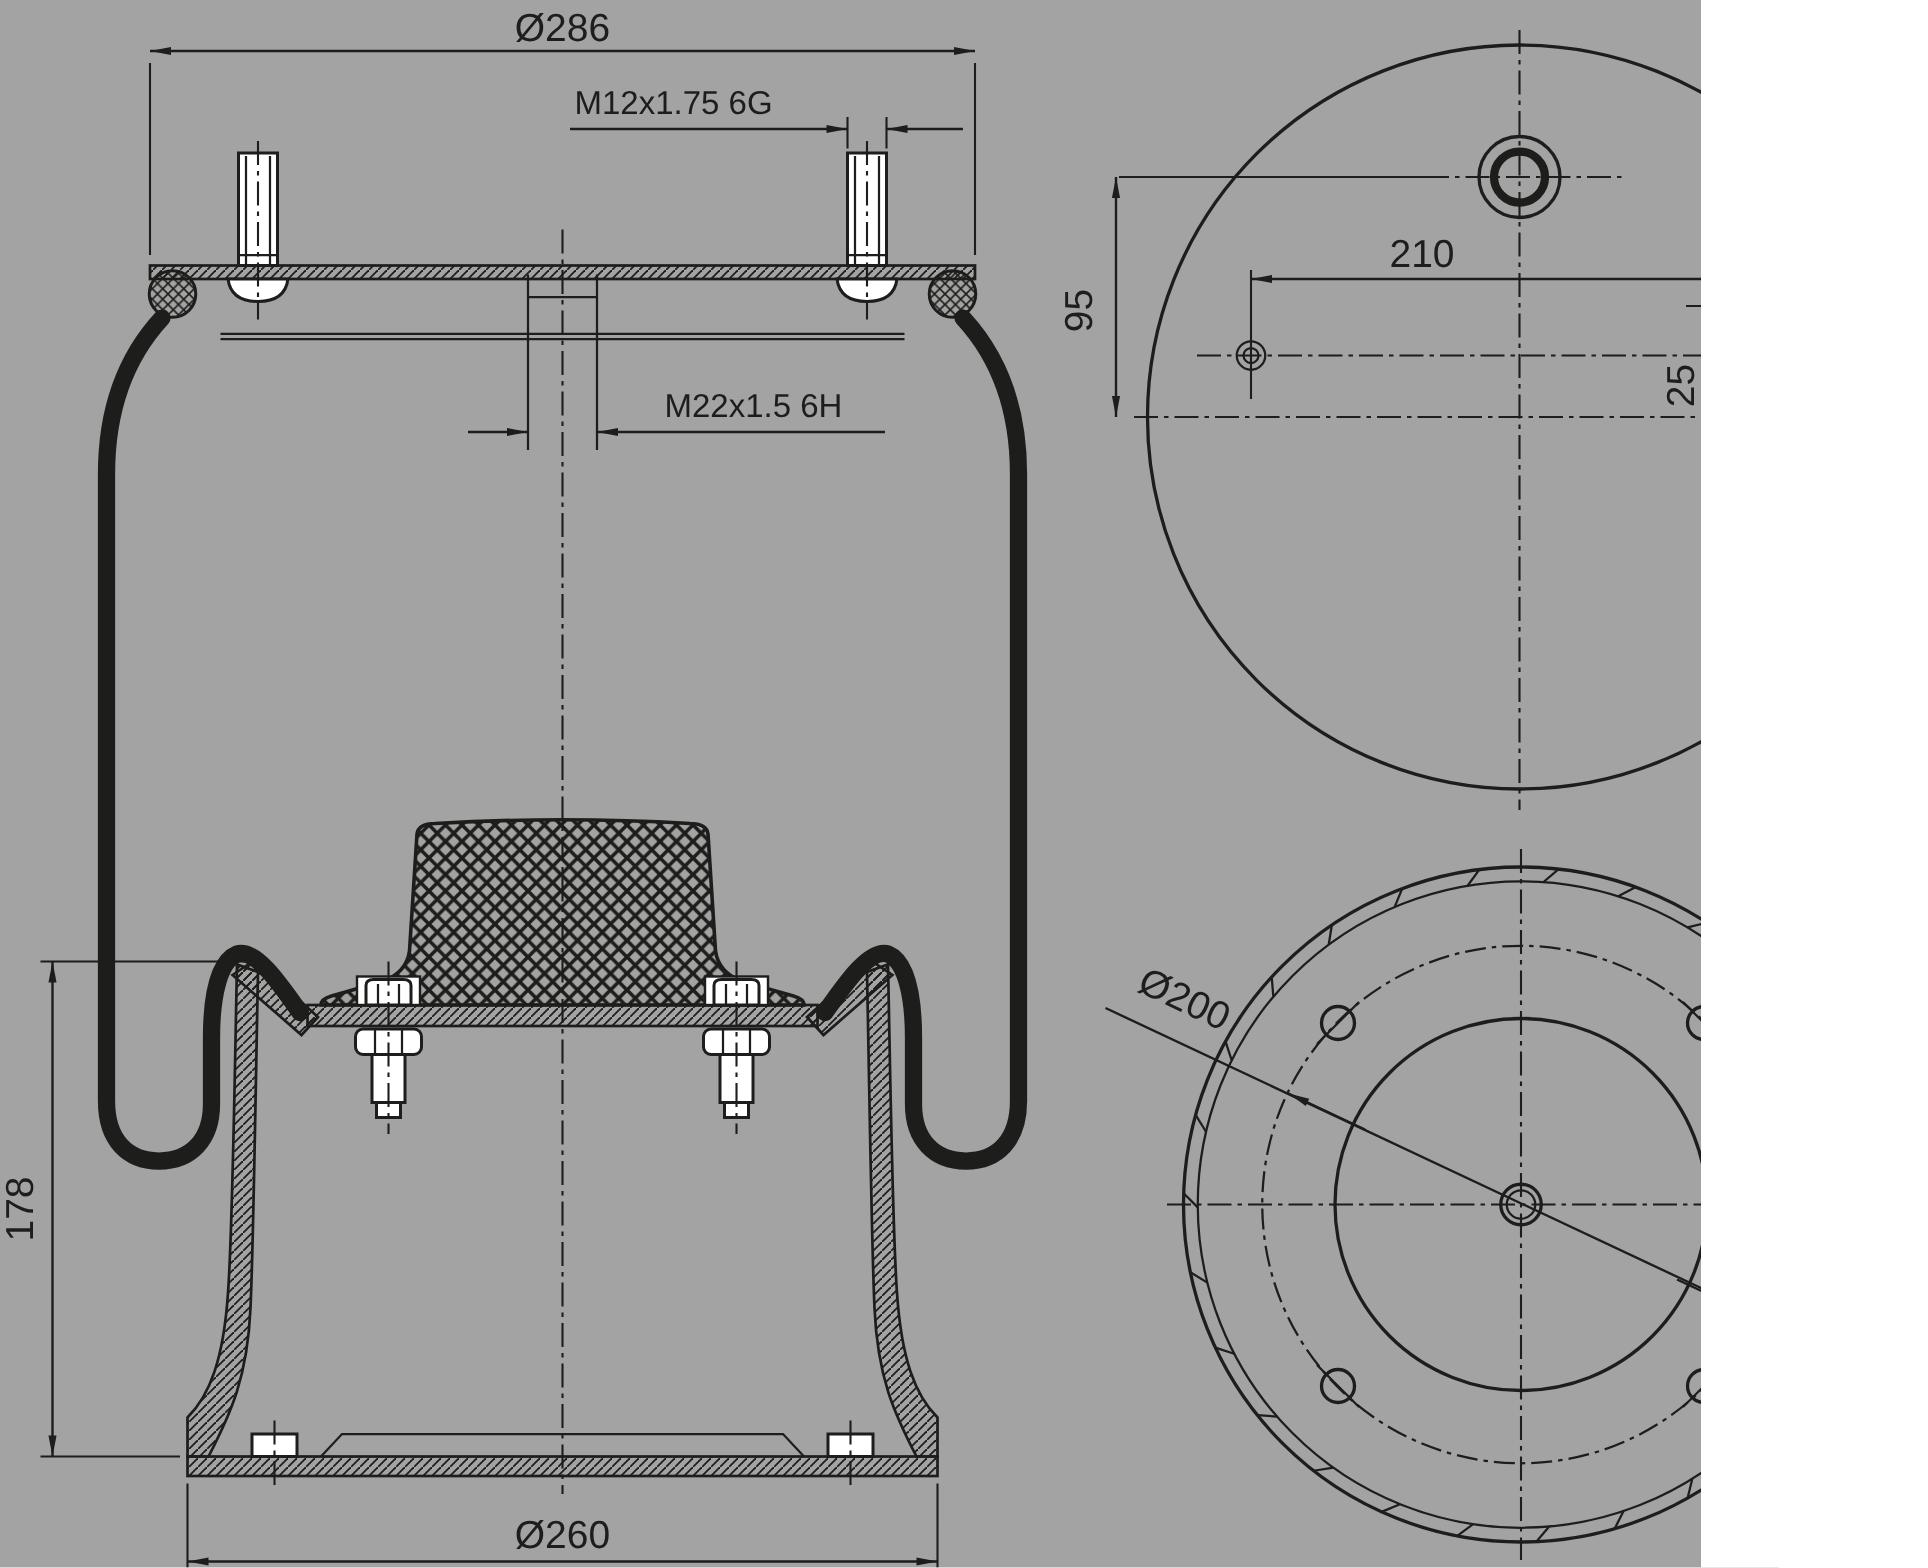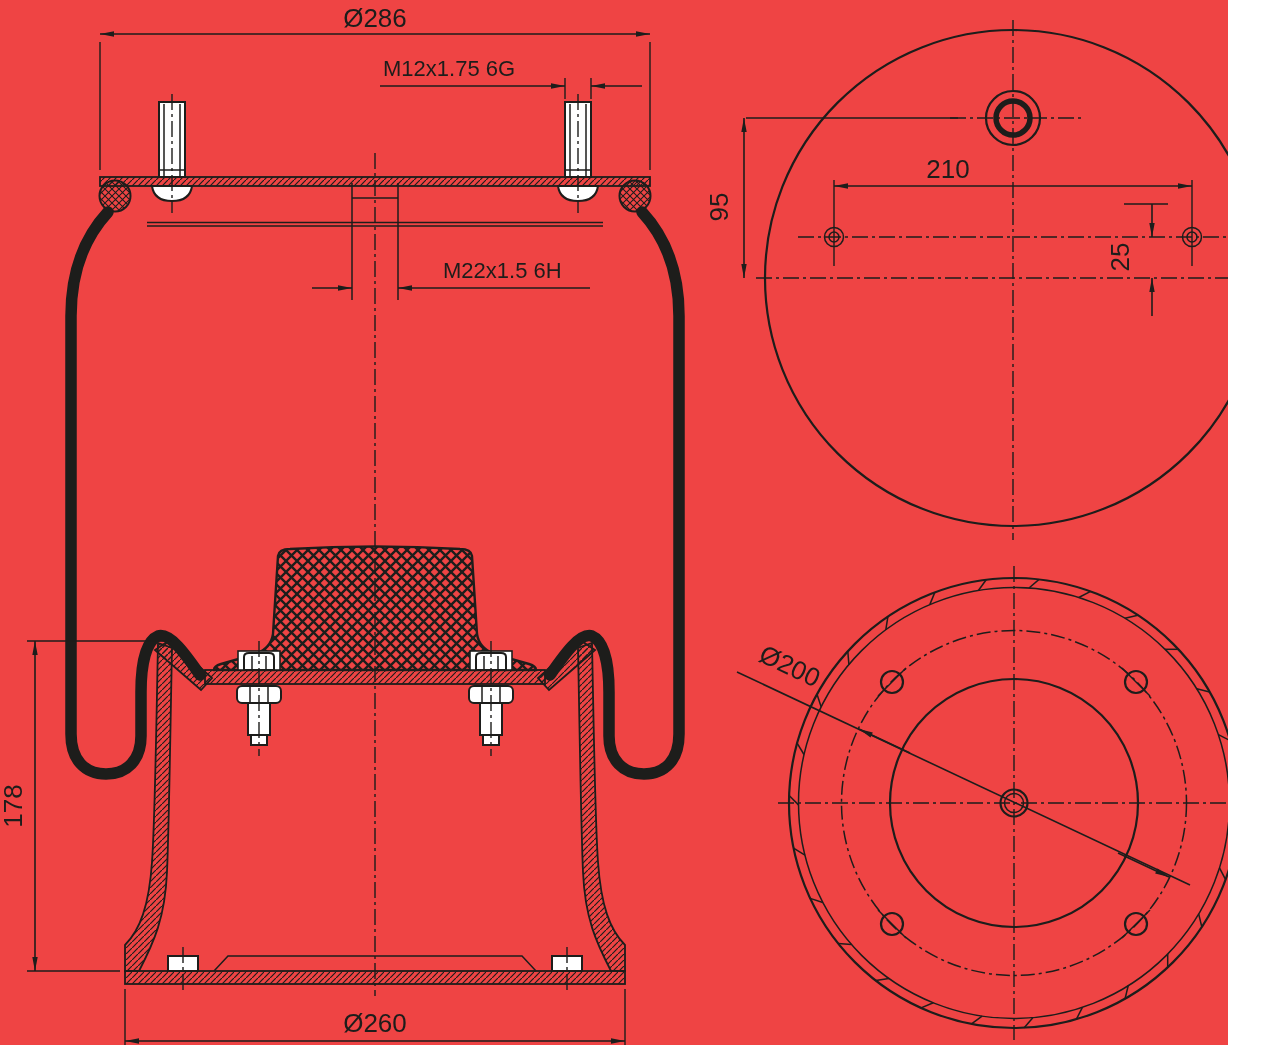--- a/index.html
+++ b/index.html
@@ -1,16 +1,16 @@
 <!DOCTYPE html>
 <html><head>
 <meta charset="utf-8">
 <style>
   html,body{margin:0;padding:0;background:#ffffff;}
-  .stage{width:1228px;height:1045px;position:relative;background:#ef4444;overflow:hidden;}
+  .stage{width:1134px;height:1045px;position:relative;background:#a3a3a3;overflow:hidden;}
   svg{display:block;}
   
   .ln   {fill:none;stroke:#1d1d1b;stroke-width:2.2;}
   .ln15 {fill:none;stroke:#1d1d1b;stroke-width:1.5;}
   .wfill{fill:#ffffff;stroke:#1d1d1b;stroke-width:2;}
   .hfill{fill:url(#pat-hatch);stroke:#1d1d1b;stroke-width:1.8;}
   .xfill{fill:url(#pat-cross);stroke:#1d1d1b;stroke-width:2;}
   .bfill{fill:url(#pat-diamond);stroke:#1d1d1b;stroke-width:2.4;}
   .cl   {fill:none;stroke:#1d1d1b;stroke-width:1.4;stroke-dasharray:16 4 3 4;}
   .ext  {fill:none;stroke:#1d1d1b;stroke-width:1.4;}

